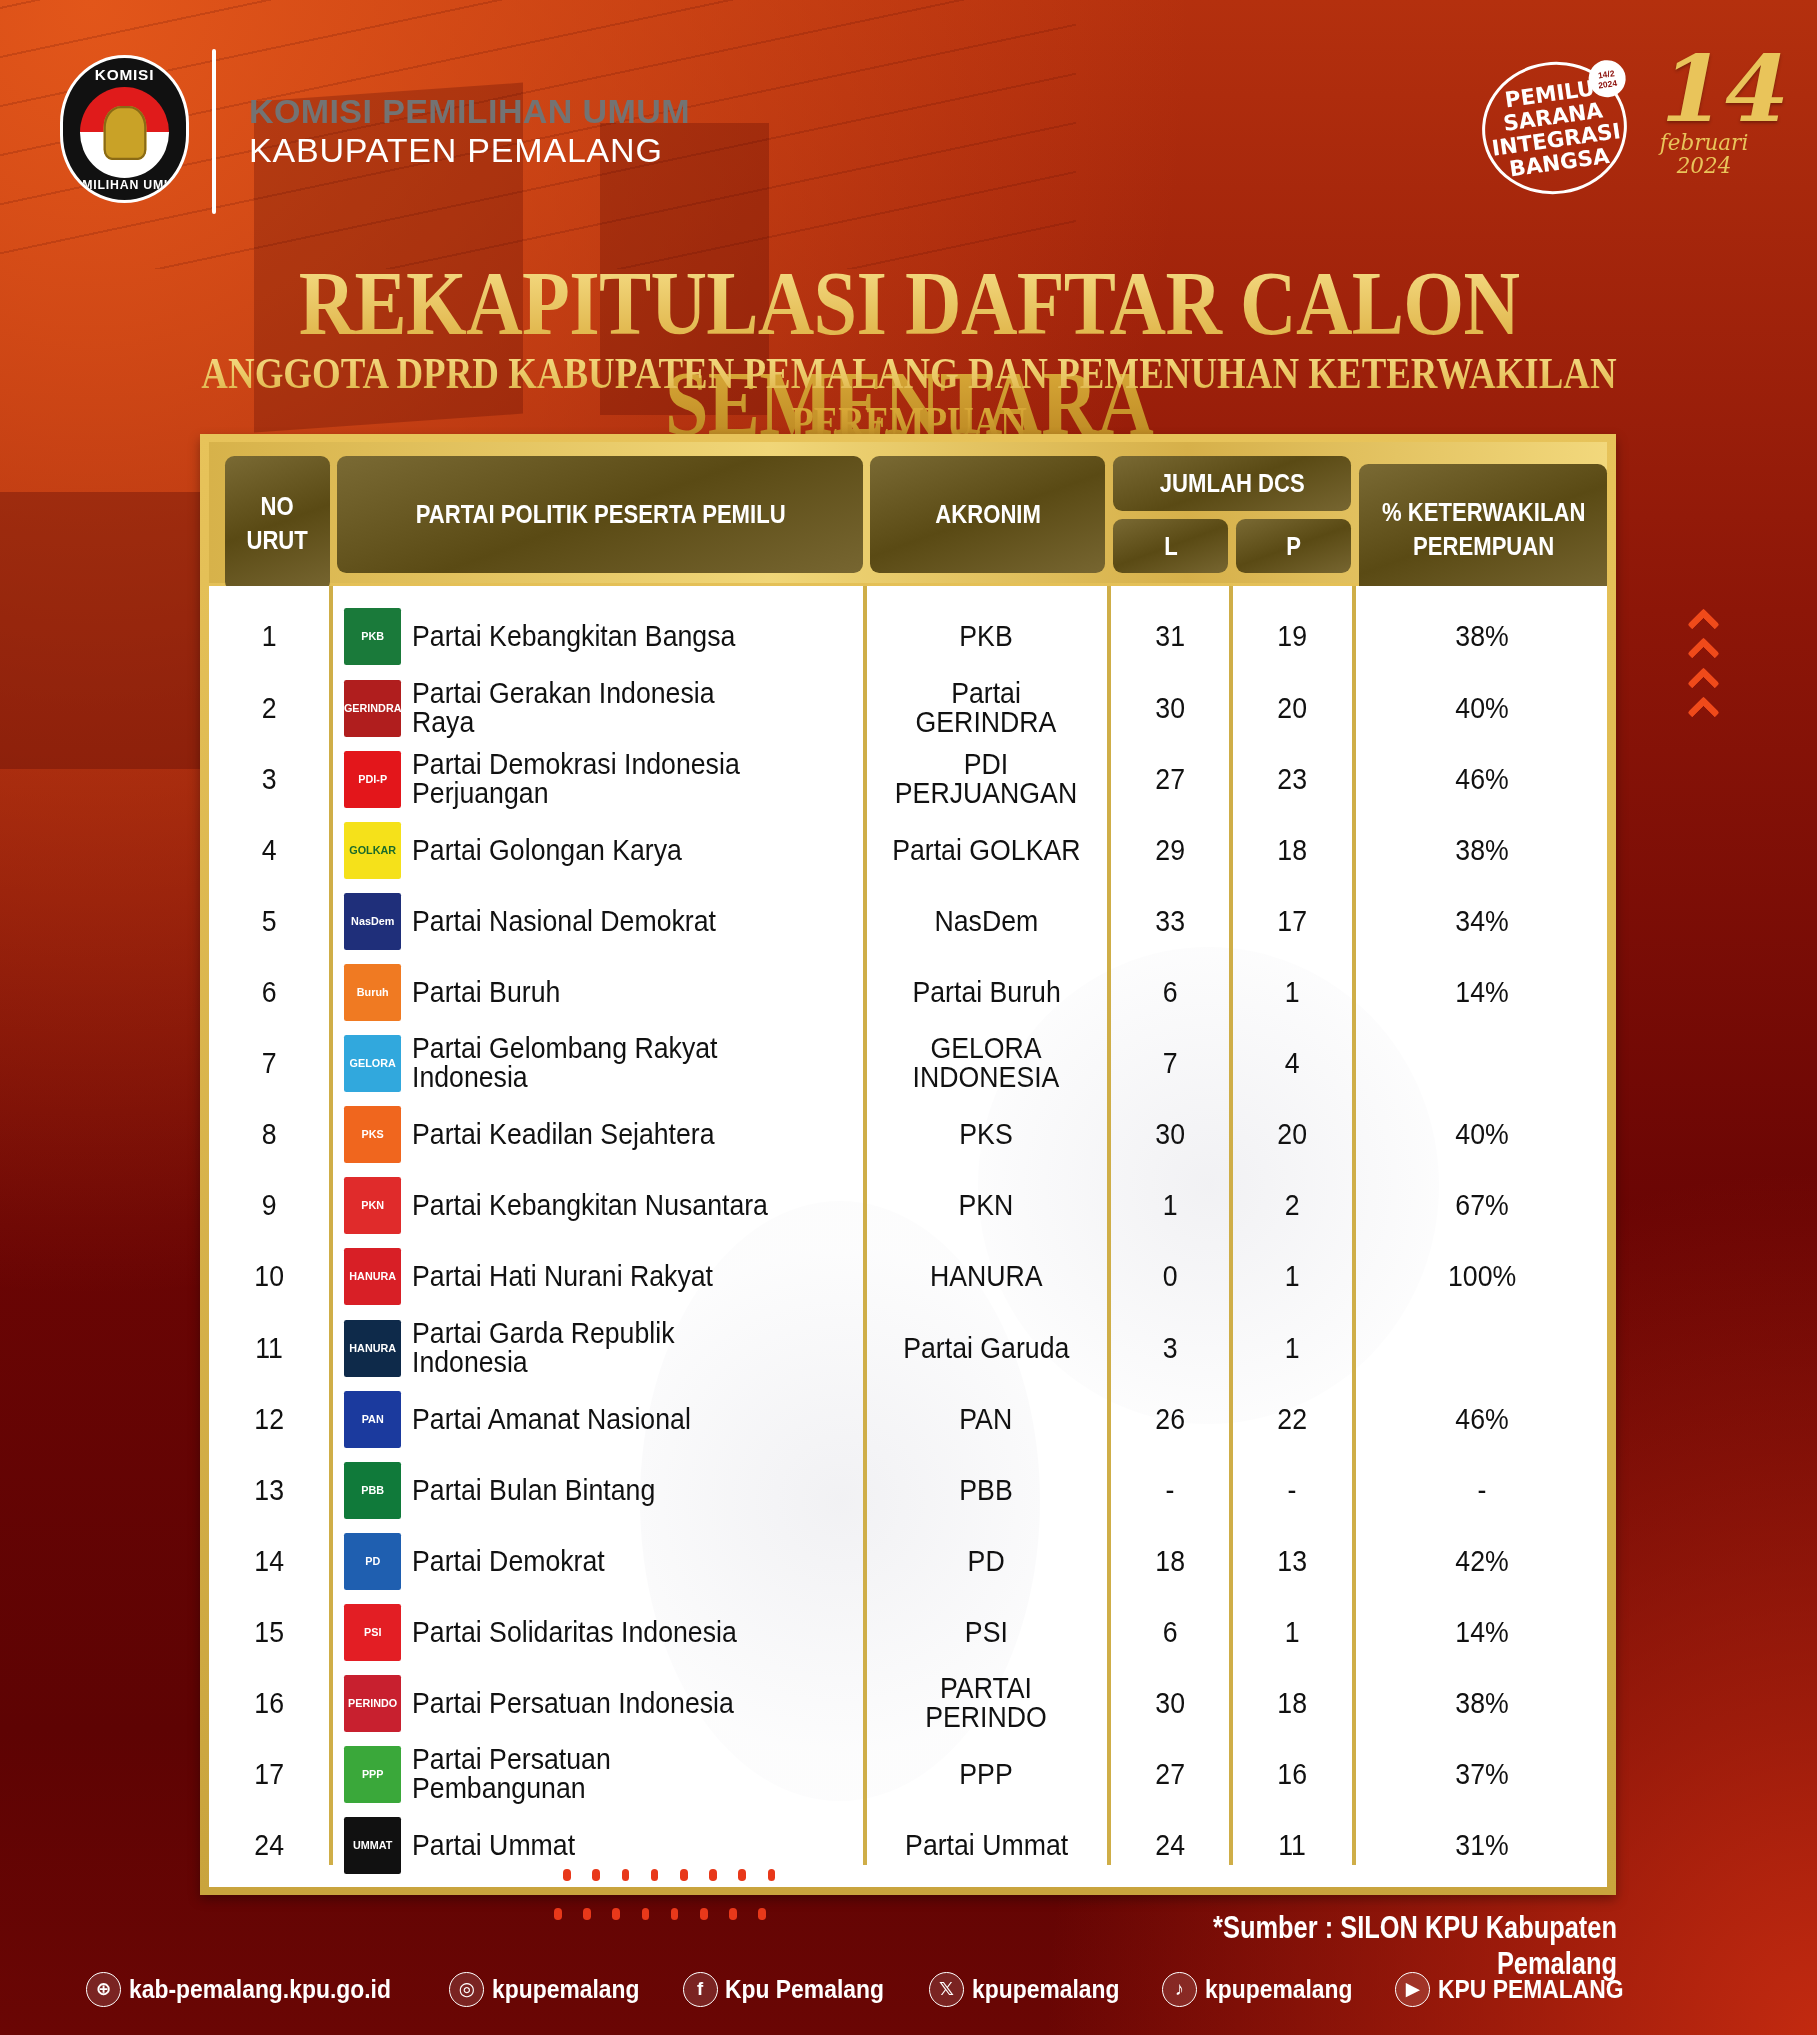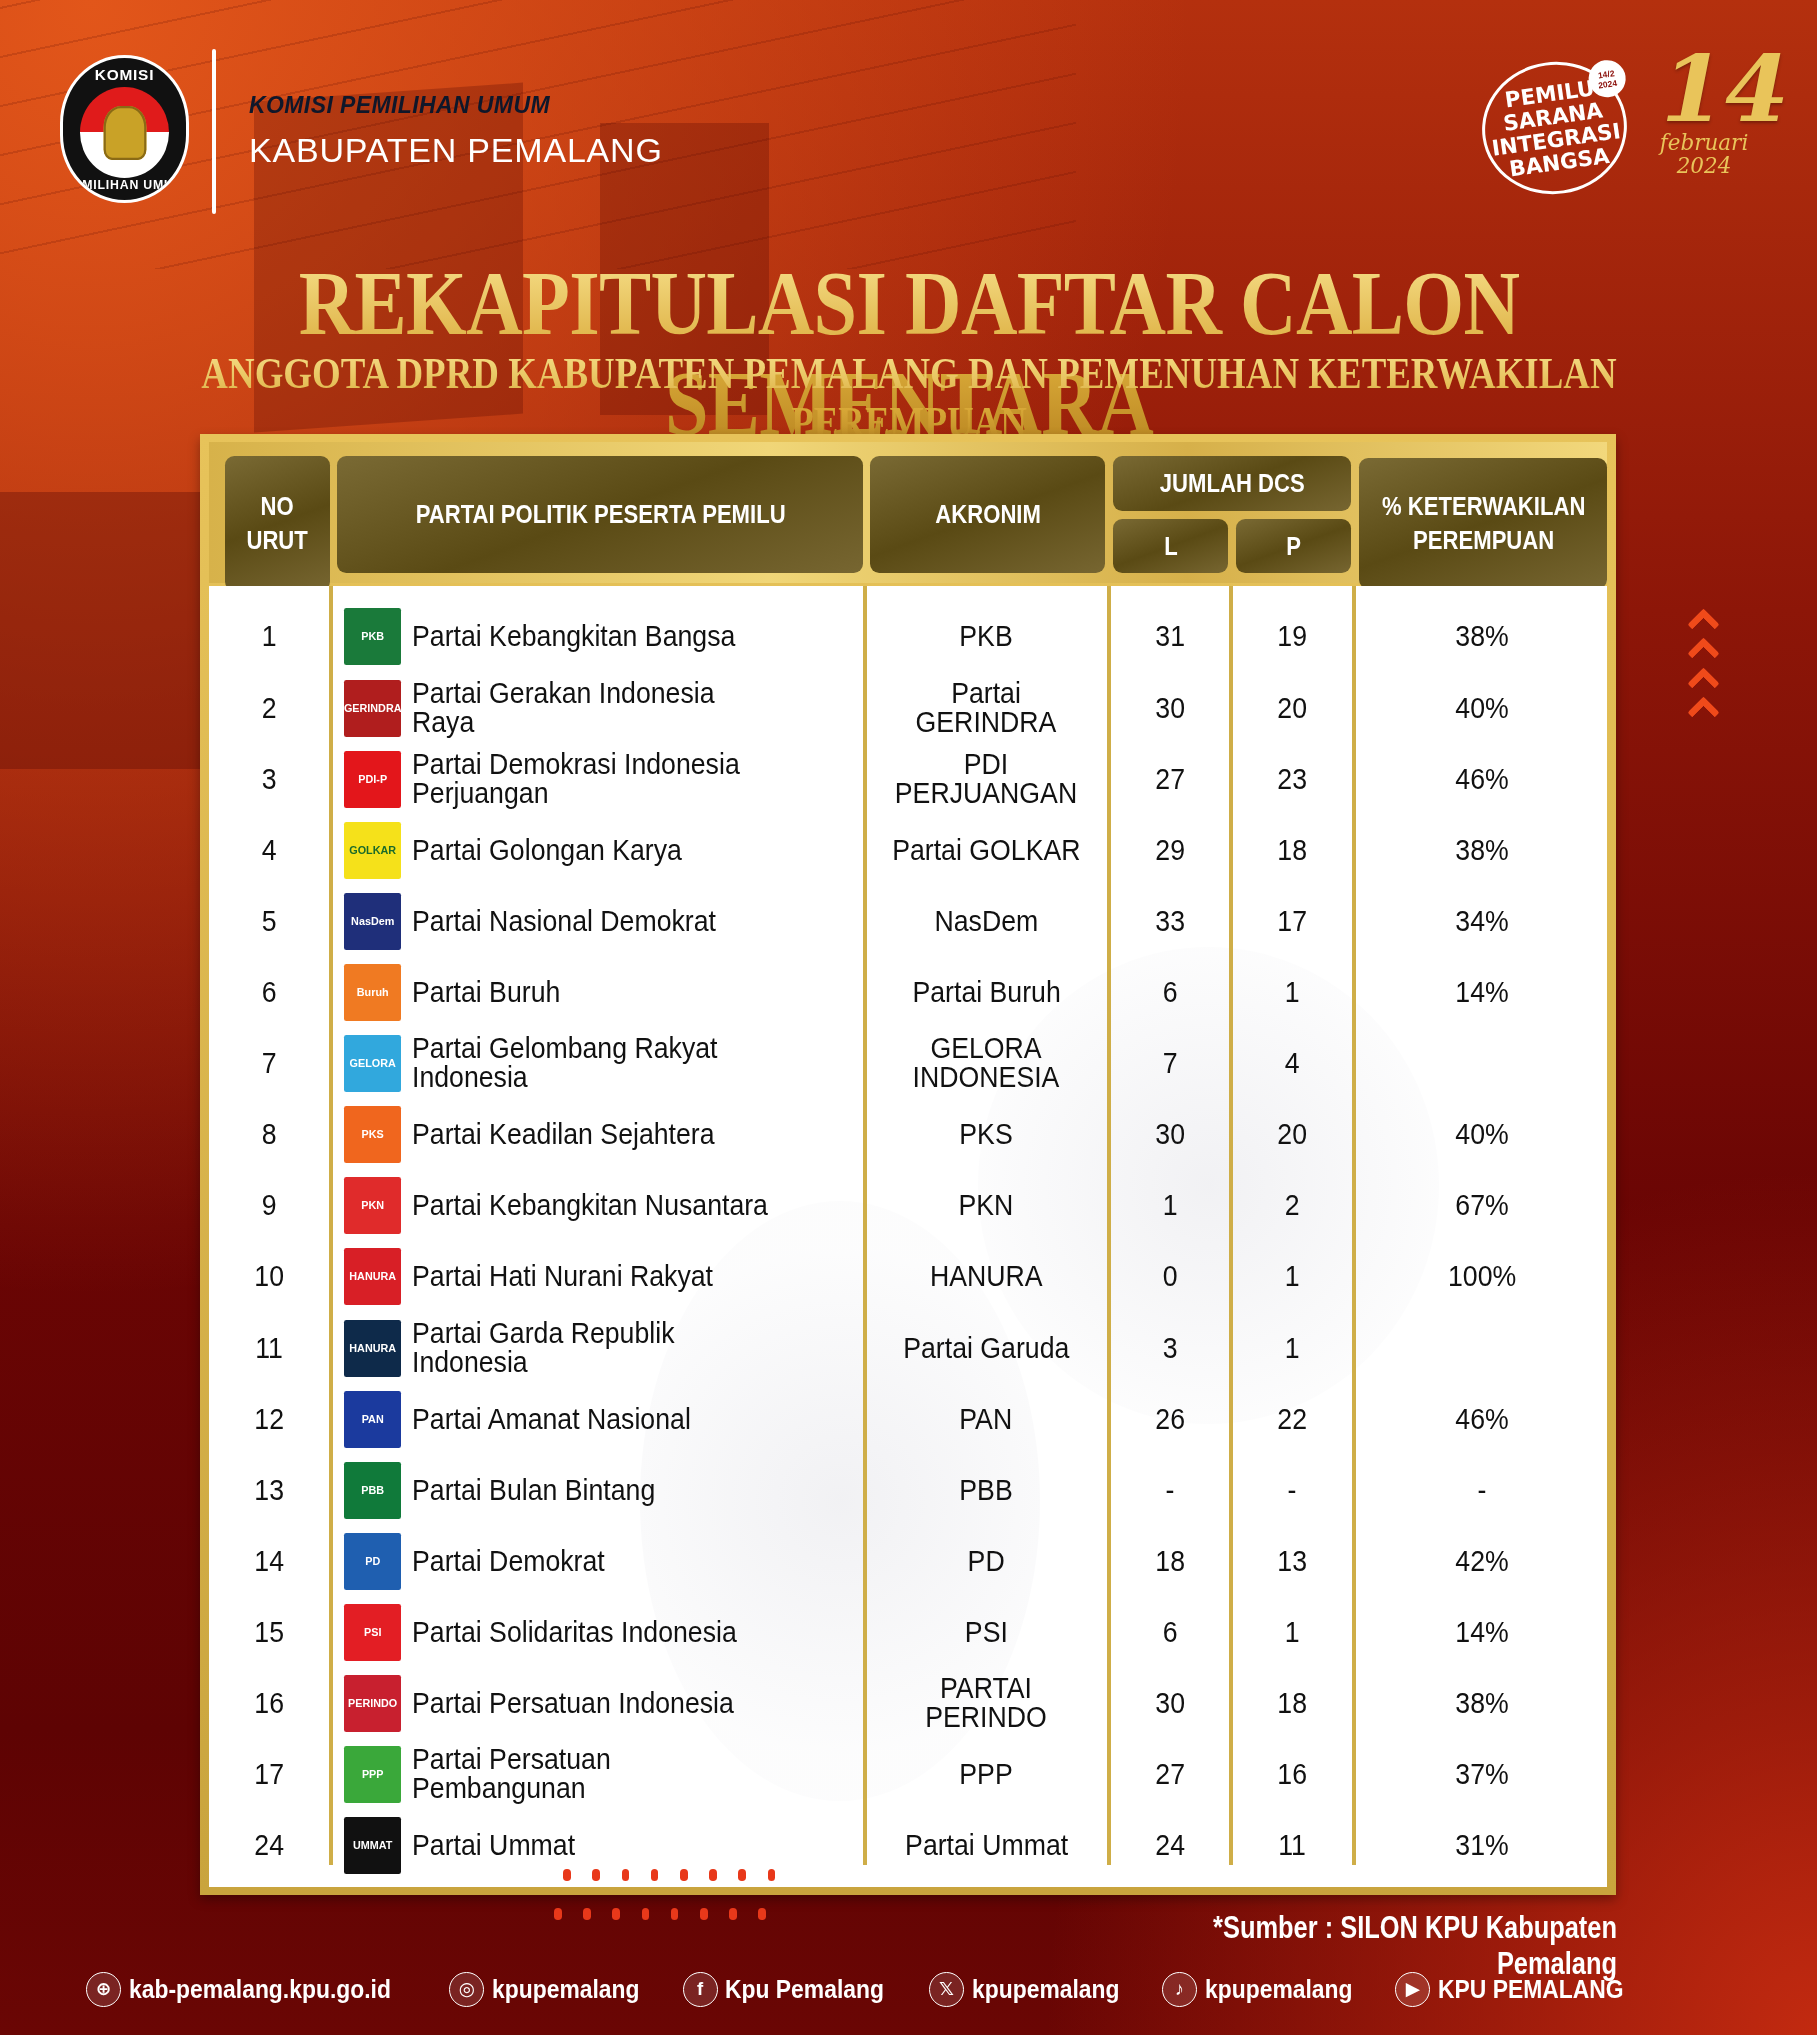--- a/index.html
+++ b/index.html
@@ -48,21 +48,21 @@
   .kpu-logo .ring-bot {
     position: absolute; left: 0; right: 0; bottom: 7.7px; text-align: center;
     font-size: 12.3px; font-weight: 700; color: #fff; letter-spacing: 0.8px;
   }
   .header-divider {
     position: absolute; left: 212px; top: 49px; width: 3.8px; height: 165px;
     background: #fff; border-radius: 2.3px;
   }
   .org-name {
     position: absolute; left: 249px; top: 92px;
-    font-size: 23px; font-weight: 700; color: #0f172a; letter-spacing: 0.4px; font-style: italic;
+    font-size: 34px; font-weight: 700; color: #737373; letter-spacing: 0.4px;
   }
   .org-sub {
     position: absolute; left: 249px; top: 131px;
     font-size: 34px; font-weight: 400; color: #fff; letter-spacing: 0.8px;
   }
   .pemilu-badge {
     position: absolute; left: 1482px; top: 62px; width: 145px; height: 132px;
     border: 3.1px solid #fff; border-radius: 50%;
     display: flex; flex-direction: column; align-items: center; justify-content: center;
     transform: rotate(-8deg);
@@ -126,21 +126,21 @@
     display: flex; align-items: center; justify-content: center; text-align: center;
     font-size: 26px; line-height: 34px;
   }
   .th span { display: block; transform: scaleX(0.85); }
   .th-no { left: 15.4px; top: 14px; width: 105px; height: 135px; }
   .th-party { left: 128px; top: 14px; width: 526px; height: 117px; }
   .th-acr { left: 661px; top: 14px; width: 235px; height: 117px; }
   .th-jml { left: 904px; top: 14px; width: 165px; height: 55px; }
   .th-l { left: 904px; top: 77px; width: 115px; height: 54px; }
   .th-p { left: 1027px; top: 77px; width: 115px; height: 54px; }
-  .th-pct { left: 1150px; top: 16px; width: 248px; height: 131px; }
+  .th-pct { left: 1150px; top: 22px; width: 248px; height: 131px; }
   .th-jml { width: 238px; }
   .th-l { width: 115px; }
 
   .tbody {
     position: relative; background: #fff; height: 1301px; margin-top: 3.1px;
   }
   .col-rule {
     position: absolute; top: 0; bottom: 21.5px; width: 3.8px; background: #cfae48;
   }
   .rule-1 { left: 120px; }

